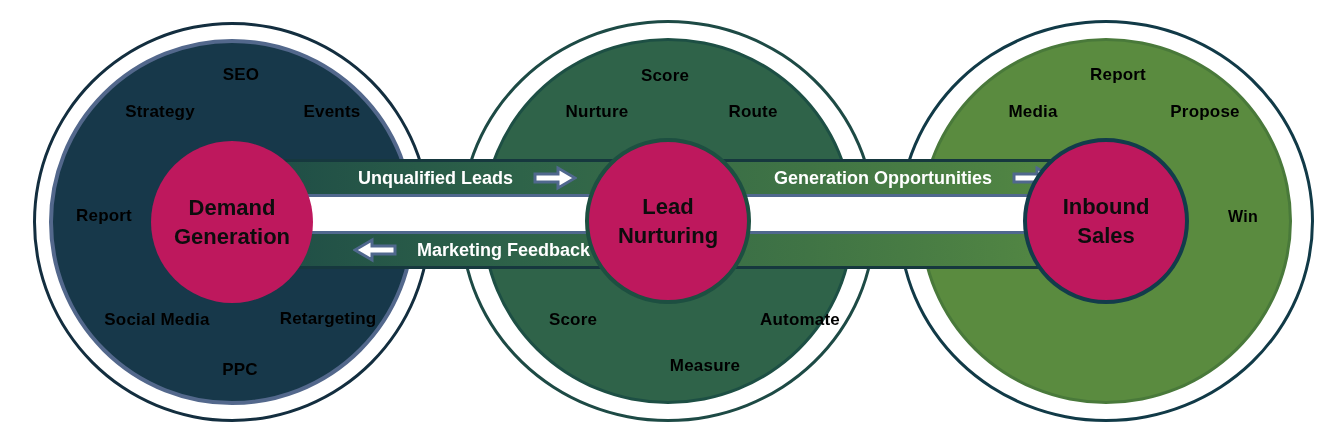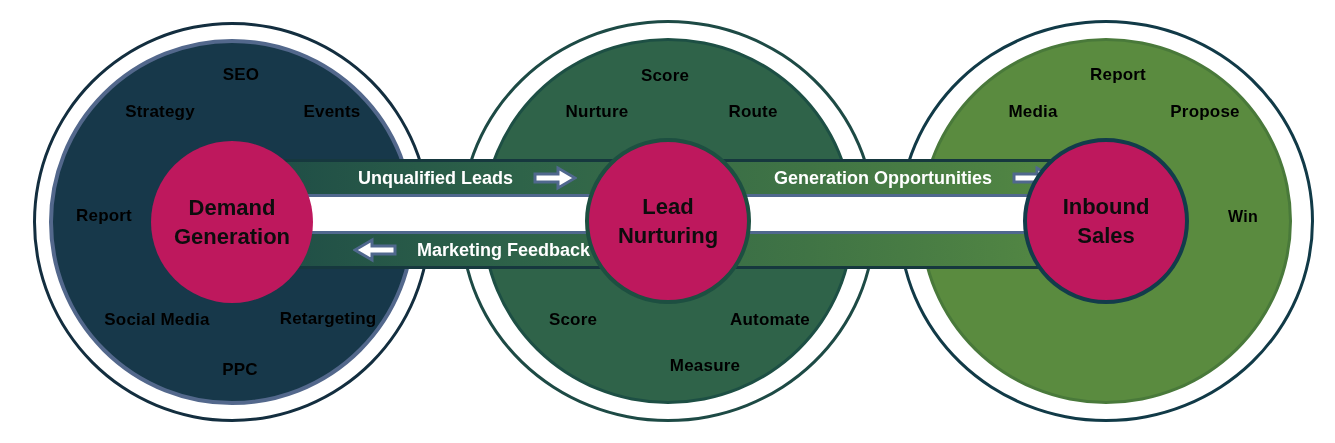--- a/index.html
+++ b/index.html
@@ -56,21 +56,21 @@
   <span class="sat" style="left:332px;top:112px;">Events</span>
   <span class="sat" style="left:104px;top:216px;">Report</span>
   <span class="sat" style="left:157px;top:320px;">Social Media</span>
   <span class="sat" style="left:328px;top:319px;">Retargeting</span>
   <span class="sat" style="left:240px;top:370px;">PPC</span>
 
   <span class="sat" style="left:665px;top:76px;">Score</span>
   <span class="sat" style="left:597px;top:112px;">Nurture</span>
   <span class="sat" style="left:753px;top:112px;">Route</span>
   <span class="sat" style="left:573px;top:320px;">Score</span>
-  <span class="sat" style="left:770px;top:320px;">Automate</span>
+  <span class="sat" style="left:800px;top:320px;">Automate</span>
   <span class="sat" style="left:678px;top:366px;margin-left:27px;">Measure</span>
 
   <span class="sat" style="left:1118px;top:75px;">Report</span>
   <span class="sat" style="left:1033px;top:112px;">Media</span>
   <span class="sat" style="left:1205px;top:112px;">Propose</span>
   <span class="sat big" style="left:1243px;top:217px;">Win</span>
 
   <div class="band top">
     <div class="flow" style="left:126px;">
       <span class="lbl">Unqualified Leads</span>

